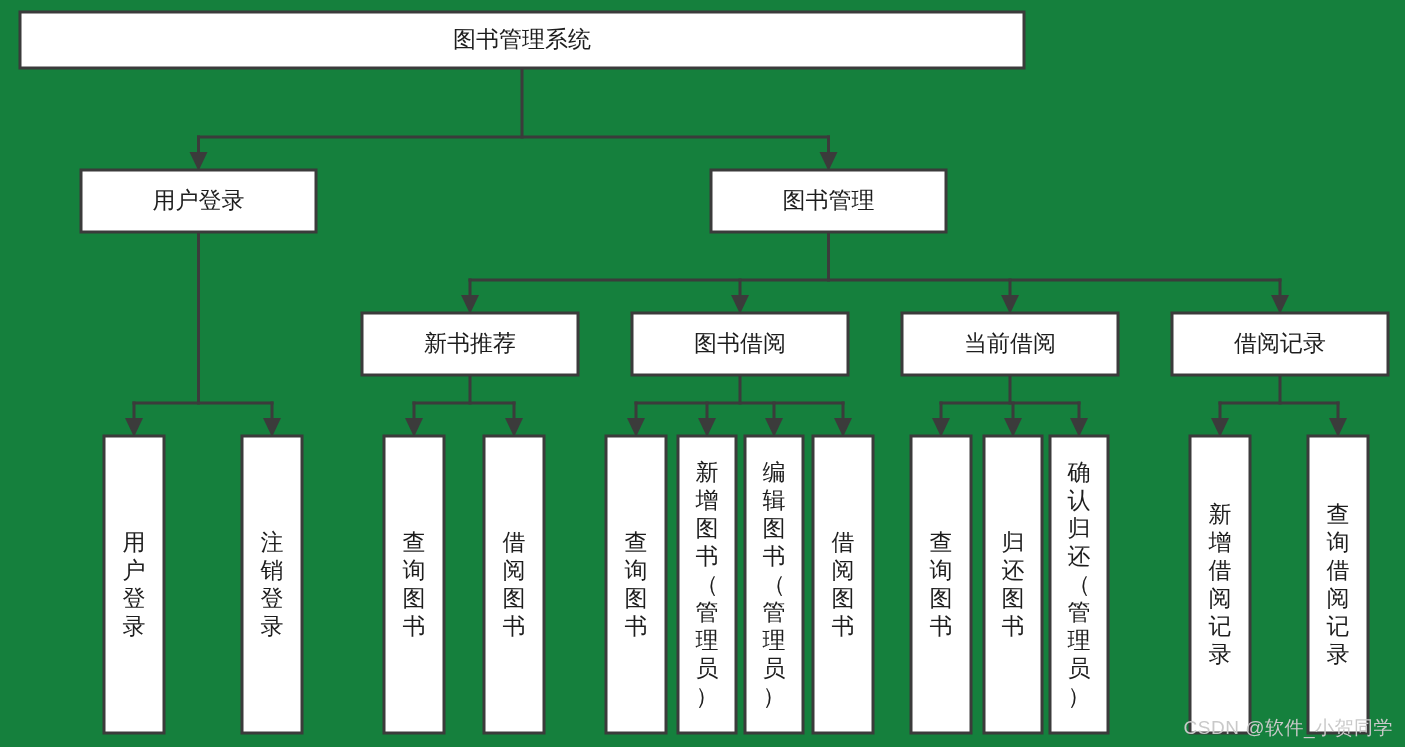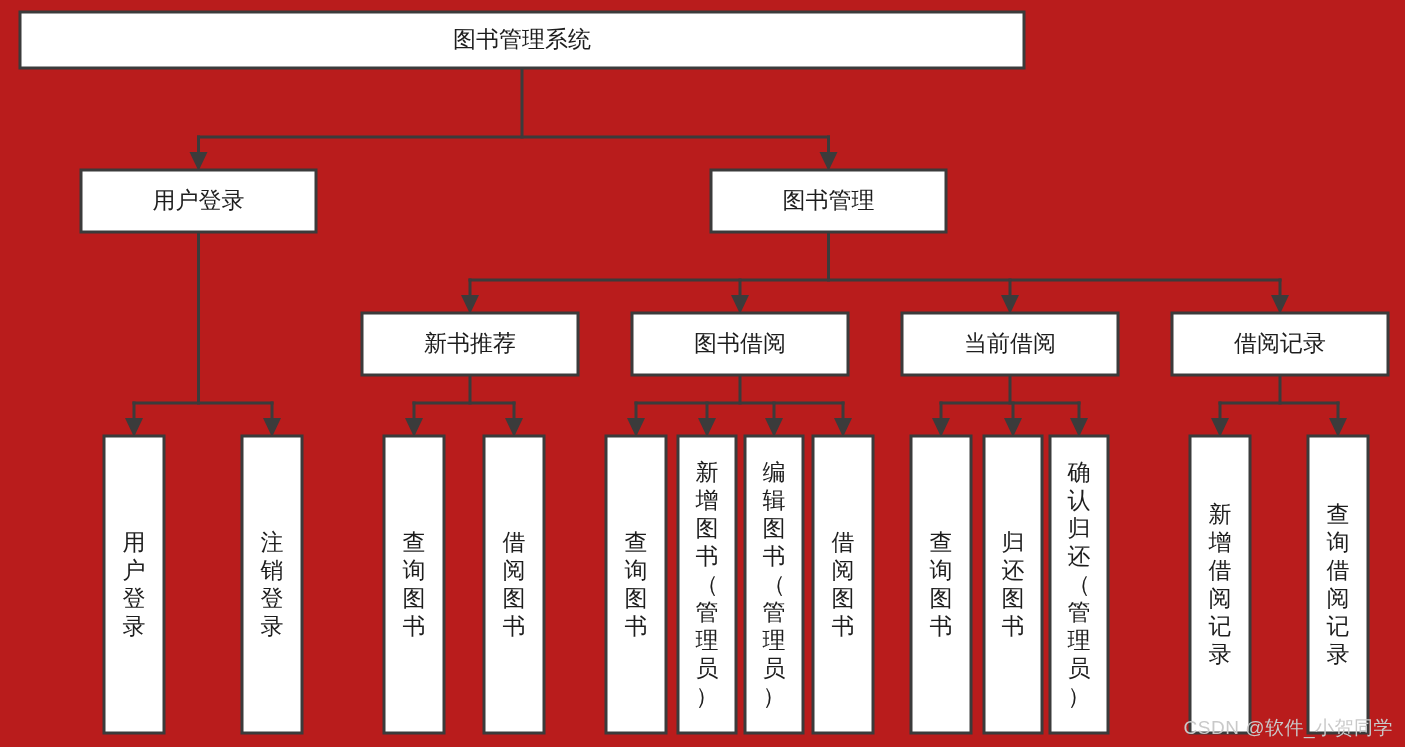--- a/index.html
+++ b/index.html
@@ -4,21 +4,21 @@
 <style>
   html, body {
     margin: 0;
     padding: 0;
     background: #ffffff;
   }
   #page {
     position: relative;
     width: 1405px;
     height: 747px;
-    background: #b91c1c;
+    background: #15803d;
     font-family: "Liberation Sans", "DejaVu Sans", sans-serif;
     overflow: hidden;
   }
   svg.diagram {
     position: absolute;
     left: 0;
     top: 0;
     width: 1405px;
     height: 747px;
   }

